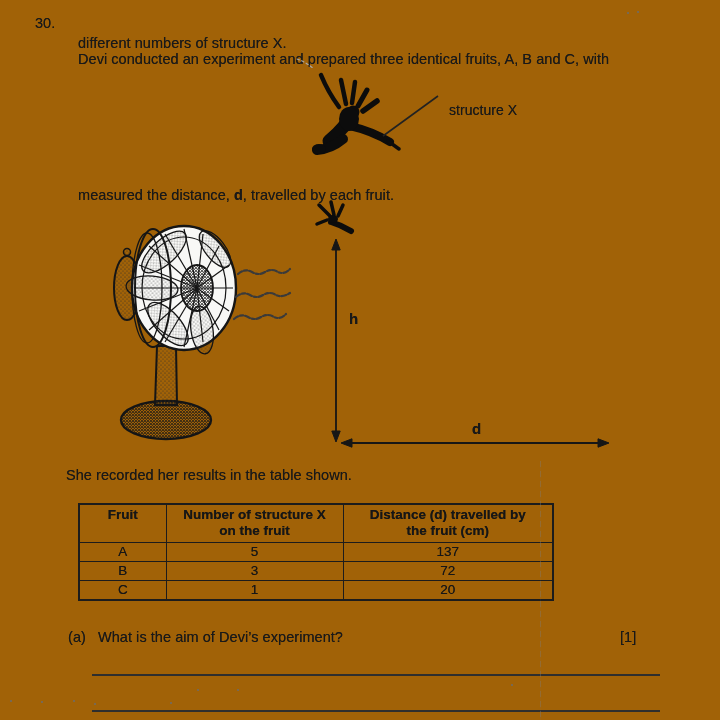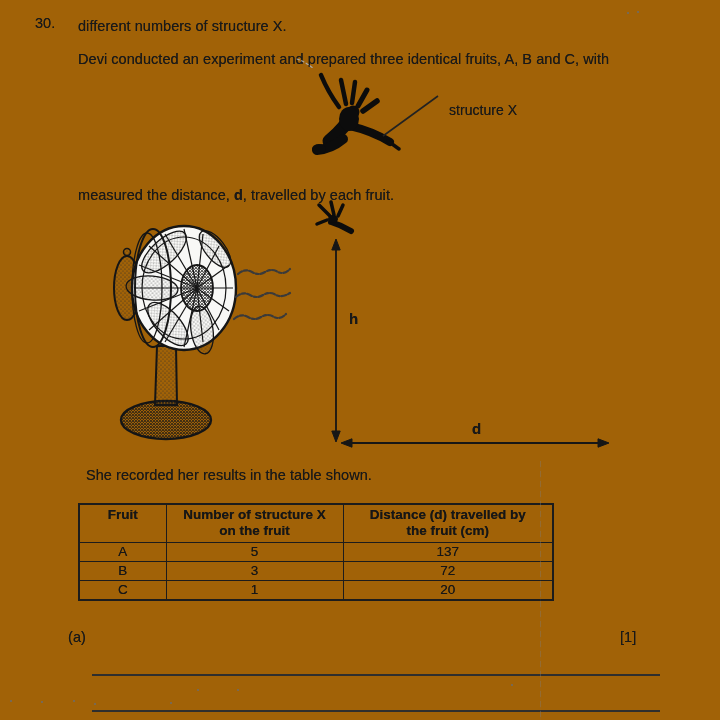--- a/index.html
+++ b/index.html
@@ -43,21 +43,21 @@
   }
   .speck{width:2px;height:2px;border-radius:50%;background:#6d6d6d;}
 </style>
 </head>
 <body>
 
 <div id="page">
 
   <div class="abs txt" style="left:35px;top:13px;">30.</div>
   <div class="abs txt" style="left:78px;top:13px;margin-top:36px;">Devi conducted an experiment and prepared three identical fruits, A, B and C, with</div>
-  <div class="abs txt" style="left:78px;top:16px;text-align:right;">different numbers of structure X.</div>
+  <div class="abs txt" style="left:78px;top:33px;text-align:right;">different numbers of structure X.</div>
 
   <svg class="abs" style="left:278px;top:50px;" width="182" height="115" viewBox="278 50 182 115">
     <g stroke="#0c0c0c" fill="none" stroke-linecap="round">
       <path d="M297 59 q9 3 17 10" stroke="#a9a9a9" stroke-width="1.2" stroke-dasharray="2.5 2.5"></path>
       <path d="M329 141 Q346 127 353 112" stroke-width="13"></path>
       <path d="M350 126 Q372 131 390 142" stroke-width="8"></path>
       <path d="M388 141 L399 149" stroke-width="3.5"></path>
       <path d="M317 150 Q331 149 343 139" stroke-width="10"></path>
       <path d="M339 107 Q328 92 321 75" stroke-width="4.5"></path>
       <path d="M346 104 L341 80" stroke-width="4.5"></path>
@@ -146,21 +146,21 @@
     <g stroke="#161616" fill="#161616">
       <line x1="350" y1="443" x2="600" y2="443" stroke-width="1.8"></line>
       <polygon points="341,443 352,438.8 352,447.2"></polygon>
       <polygon points="609,443 598,438.8 598,447.2"></polygon>
     </g>
   </svg>
 
   <div class="abs arrow-label" style="left:349px;top:310px;">h</div>
   <div class="abs arrow-label" style="left:472px;top:420px;">d</div>
 
-  <div class="abs txt" style="left:86px;top:465px;">She recorded her results in the table shown.</div>
+  <div class="abs txt" style="left:66px;top:465px;">She recorded her results in the table shown.</div>
 
   <table id="results-table">
     <colgroup>
         <col style="width:87px">
         <col style="width:177px">
         <col style="width:210px">
       </colgroup>
     <thead>
       <tr>
         <th>
@@ -189,20 +189,21 @@
       </tr>
       <tr>
         <td>C</td>
         <td>1</td>
         <td>20</td>
       </tr>
     </tbody>
   </table>
 
   <div class="abs txt" style="left:68px;top:627px;">(a)</div>
+  <div class="abs txt" style="left:98px;top:627px;">What is the aim of Devi’s experiment?</div>
   <div class="abs txt" style="left:620px;top:627px;">[1]</div>
 
   <div class="abs ansline" style="top:674px;"></div>
   <div class="abs ansline" style="top:710px;"></div>
 
   <div class="abs crease"></div>
   <div class="abs speck" style="left:10px;top:700px;"></div>
   <div class="abs speck" style="left:41px;top:701px;"></div>
   <div class="abs speck" style="left:73px;top:700px;"></div>
   <div class="abs speck" style="left:94px;top:703px;"></div>

